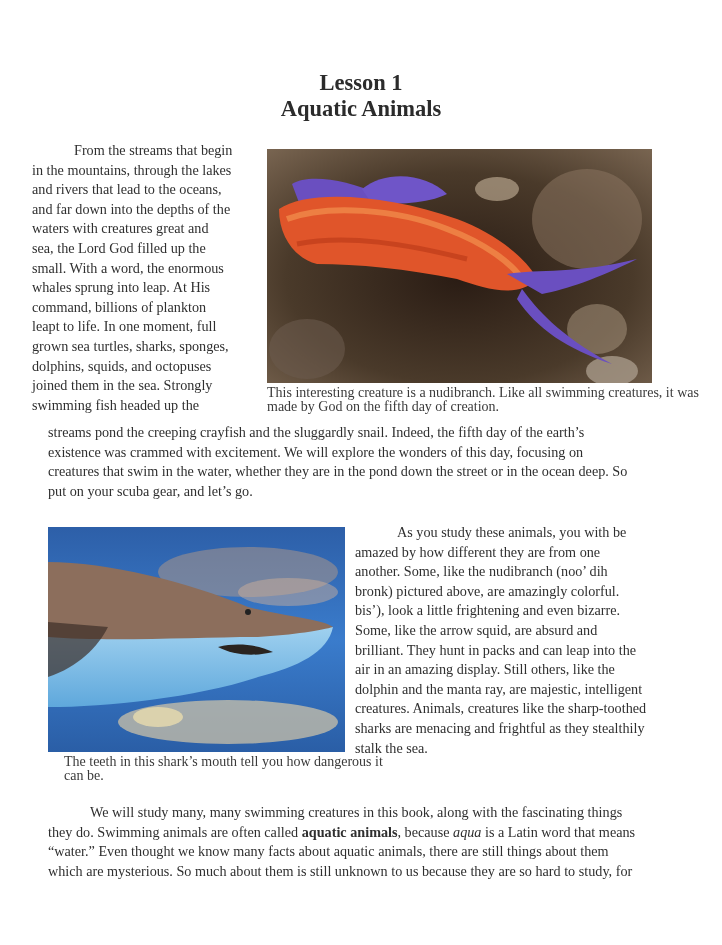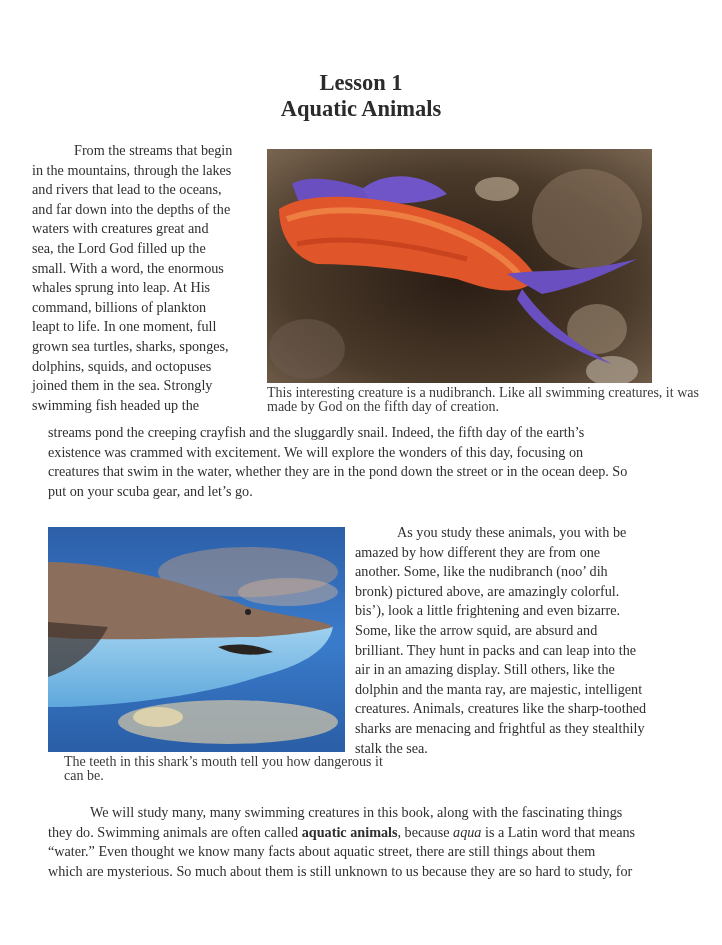--- a/index.html
+++ b/index.html
@@ -128,15 +128,15 @@
   <span class="line">air in an amazing display.  Still others, like the</span>
   <span class="line">dolphin and the manta ray, are majestic, intelligent</span>
   <span class="line">creatures.  Animals, creatures like the sharp-toothed</span>
   <span class="line">sharks are menacing and frightful as they stealthily</span>
   <span class="line">stalk the sea.</span>
 </div>
 
 <div class="para" style="left:48px; top:803px; width:640px;">
   <span class="line indent">We will study many, many swimming creatures in this book, along with the fascinating things</span>
   <span class="line"><span>they do.  Swimming animals are often called </span><b>aquatic animals</b><span>, because </span><i>aqua</i><span> is a Latin word that means</span></span>
-  <span class="line">“water.”  Even thought we know many facts about aquatic street, there are still things about them</span>
+  <span class="line">“water.”  Even thought we know many facts about aquatic animals, there are still things about them</span>
   <span class="line">which are mysterious.  So much about them is still unknown to us because they are so hard to study, for</span>
 </div>
 
 </body></html>

